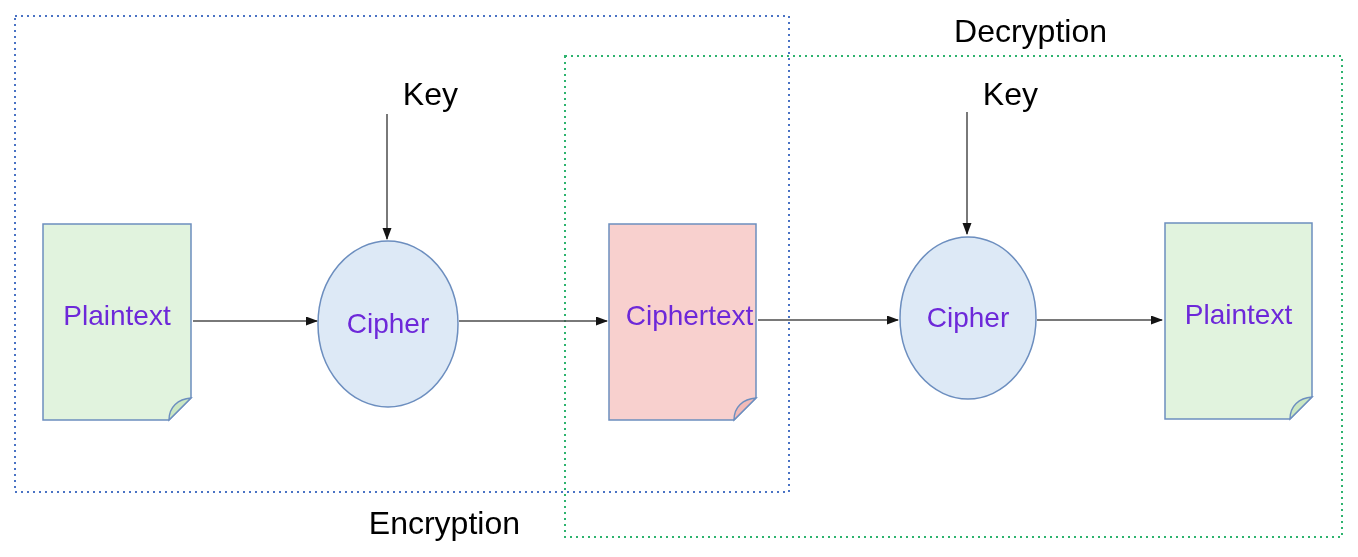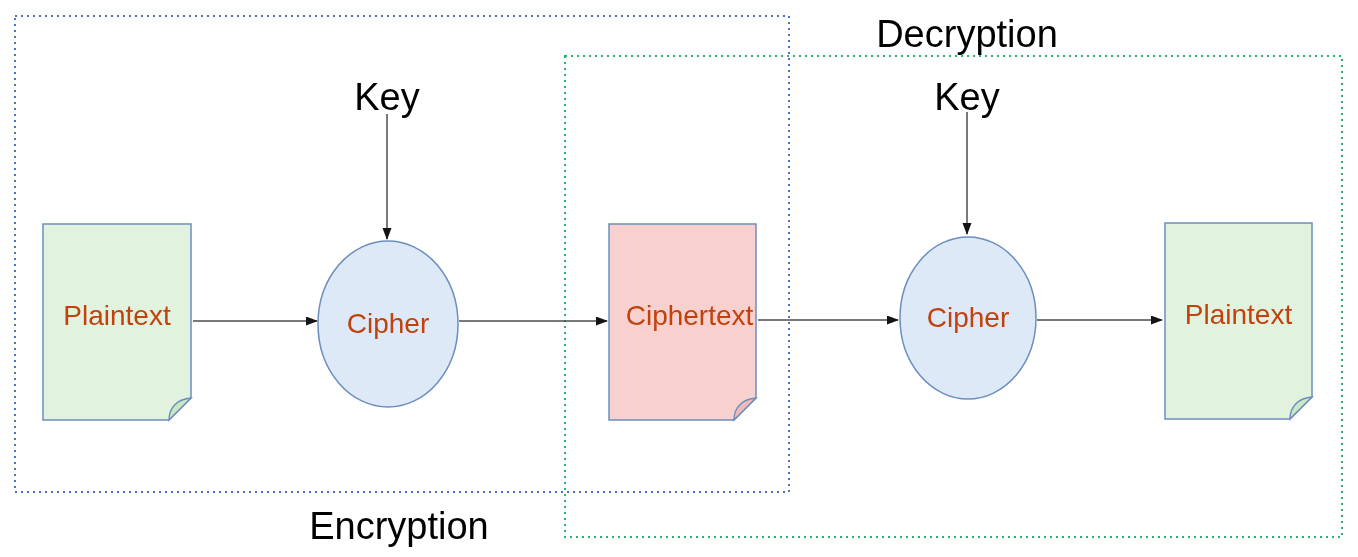--- a/index.html
+++ b/index.html
@@ -17,30 +17,30 @@
     left: 0; top: 0;
     width: 1358px; height: 557px;
   }
   .shape-label {
     position: absolute;
     display: flex;
     align-items: center;
     justify-content: center;
     font-size: 28px;
     line-height: 1.1;
-    color: #c2410c;
+    color: #6d28d9;
     pointer-events: none;
     white-space: nowrap;
   }
   .free-label {
     position: absolute;
-    font-size: 38px;
+    font-size: 32px;
     line-height: 1.15;
     color: #000000;
-    text-align: center;
+    text-align: right;
     pointer-events: none;
     white-space: nowrap;
   }
 </style>
 </head>
 <body>
 
 <div class="canvas">
 
   <svg class="diagram-svg" viewBox="0 0 1358 557" xmlns="http://www.w3.org/2000/svg">
@@ -94,17 +94,17 @@
   <div class="shape-label" style="left:609px; top:224px; width:161px; height:184px;">Ciphertext</div>
 
   <div class="shape-label" style="left:900px; top:237px; width:136px; height:162px;">Cipher</div>
 
   <div class="shape-label" style="left:1165px; top:223px; width:147px; height:184px;">Plaintext</div>
 
   <div class="free-label" style="left:316px; top:76px; width:142px;">Key</div>
 
   <div class="free-label" style="left:896px; top:76px; width:142px;">Key</div>
 
-  <div class="free-label" style="left:259px; top:505px; width:280px;">Encryption</div>
+  <div class="free-label" style="left:240px; top:505px; width:280px;">Encryption</div>
 
   <div class="free-label" style="left:827px; top:13px; width:280px;">Decryption</div>
 
 </div>
 
 </body></html>

